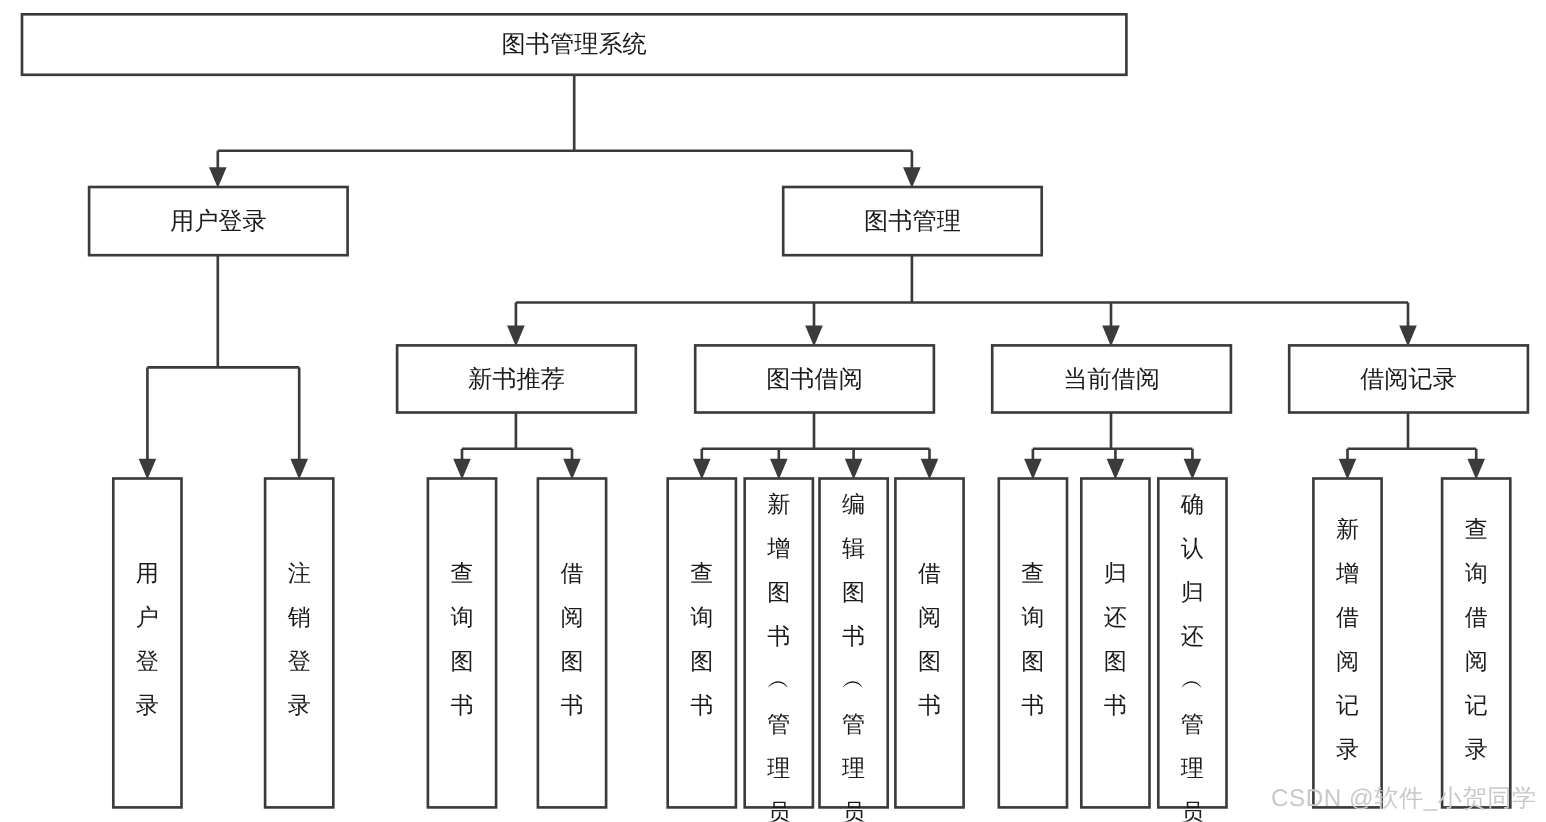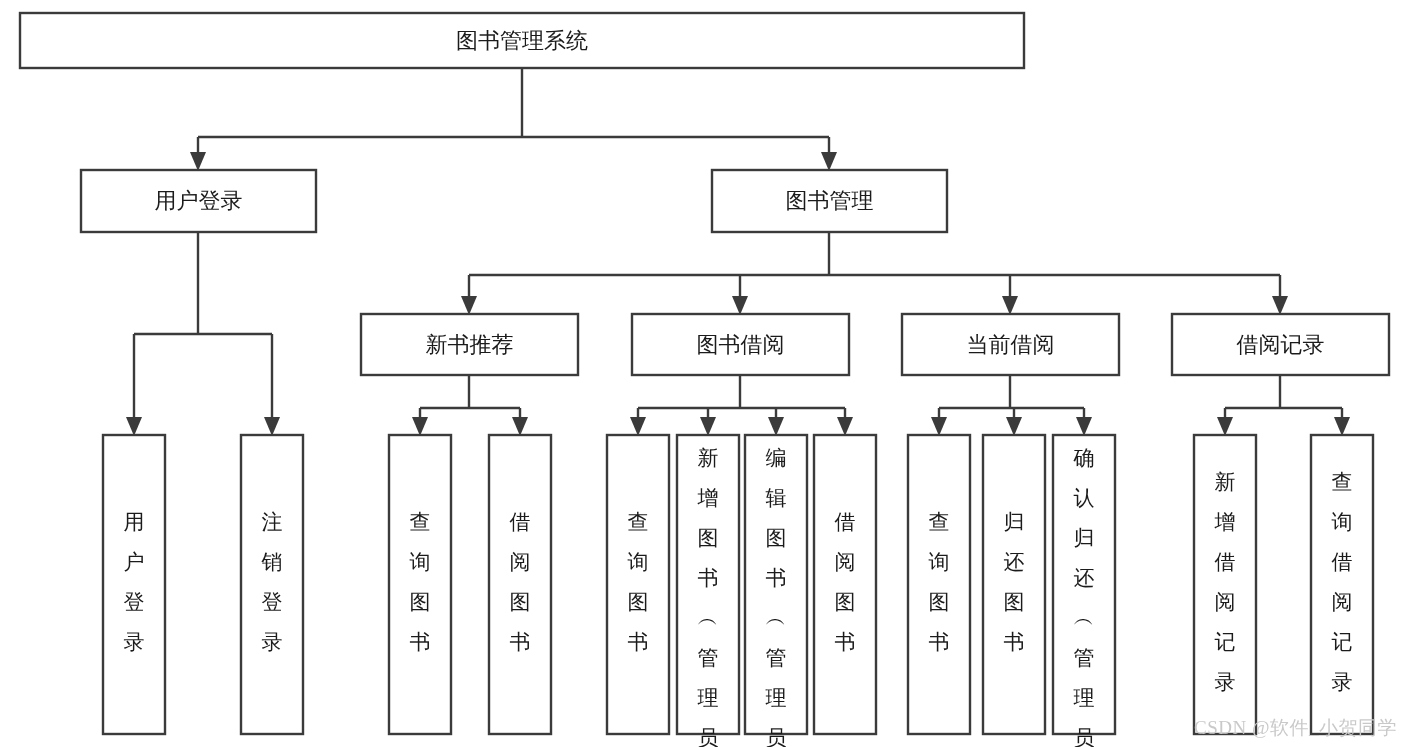--- a/index.html
+++ b/index.html
@@ -50,22 +50,22 @@
   }
   .arrow-head {
     fill: #3b3b3b;
     stroke: none;
   }
   .watermark {
     position: absolute;
     right: 8px;
     bottom: 6px;
     color: #c9c9c9;
-    font-size: 19px;
-    font-family: Liberation Serif, serif;
+    font-size: 22px;
+    font-family: Liberation Sans, sans-serif;
     letter-spacing: 0.5px;
     white-space: nowrap;
     user-select: none;
   }
 </style>
 </head>
 <body>
 
 <div id="stage">
   <svg id="diagram-svg" viewBox="0 0 1405 747" xmlns="http://www.w3.org/2000/svg">

